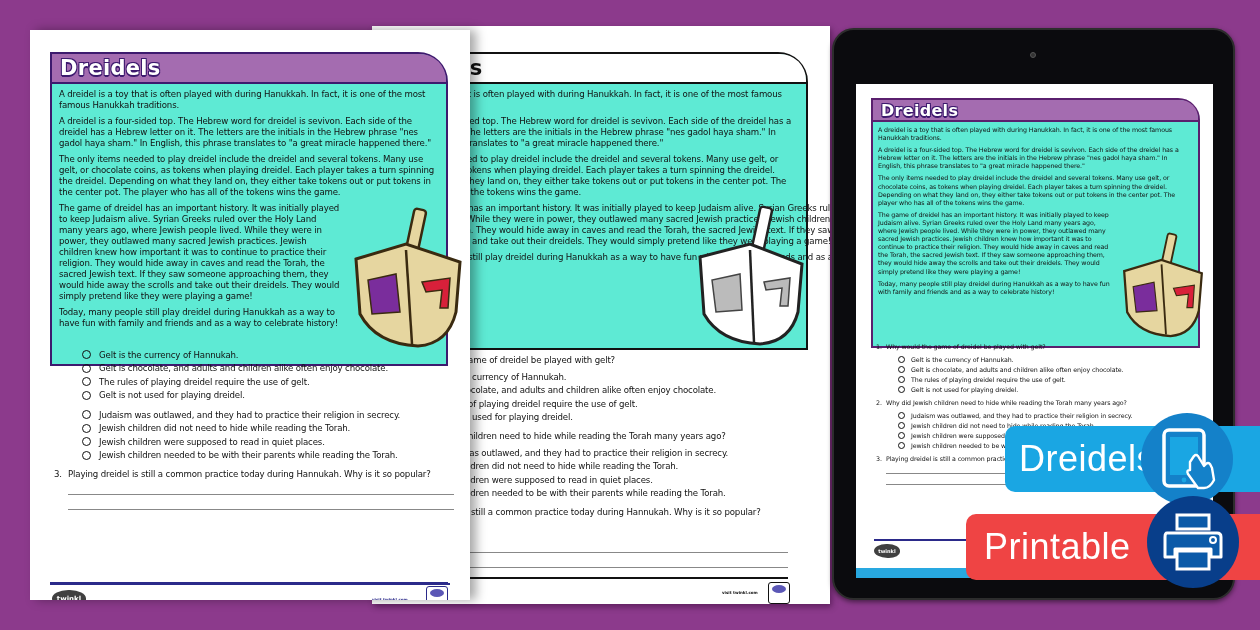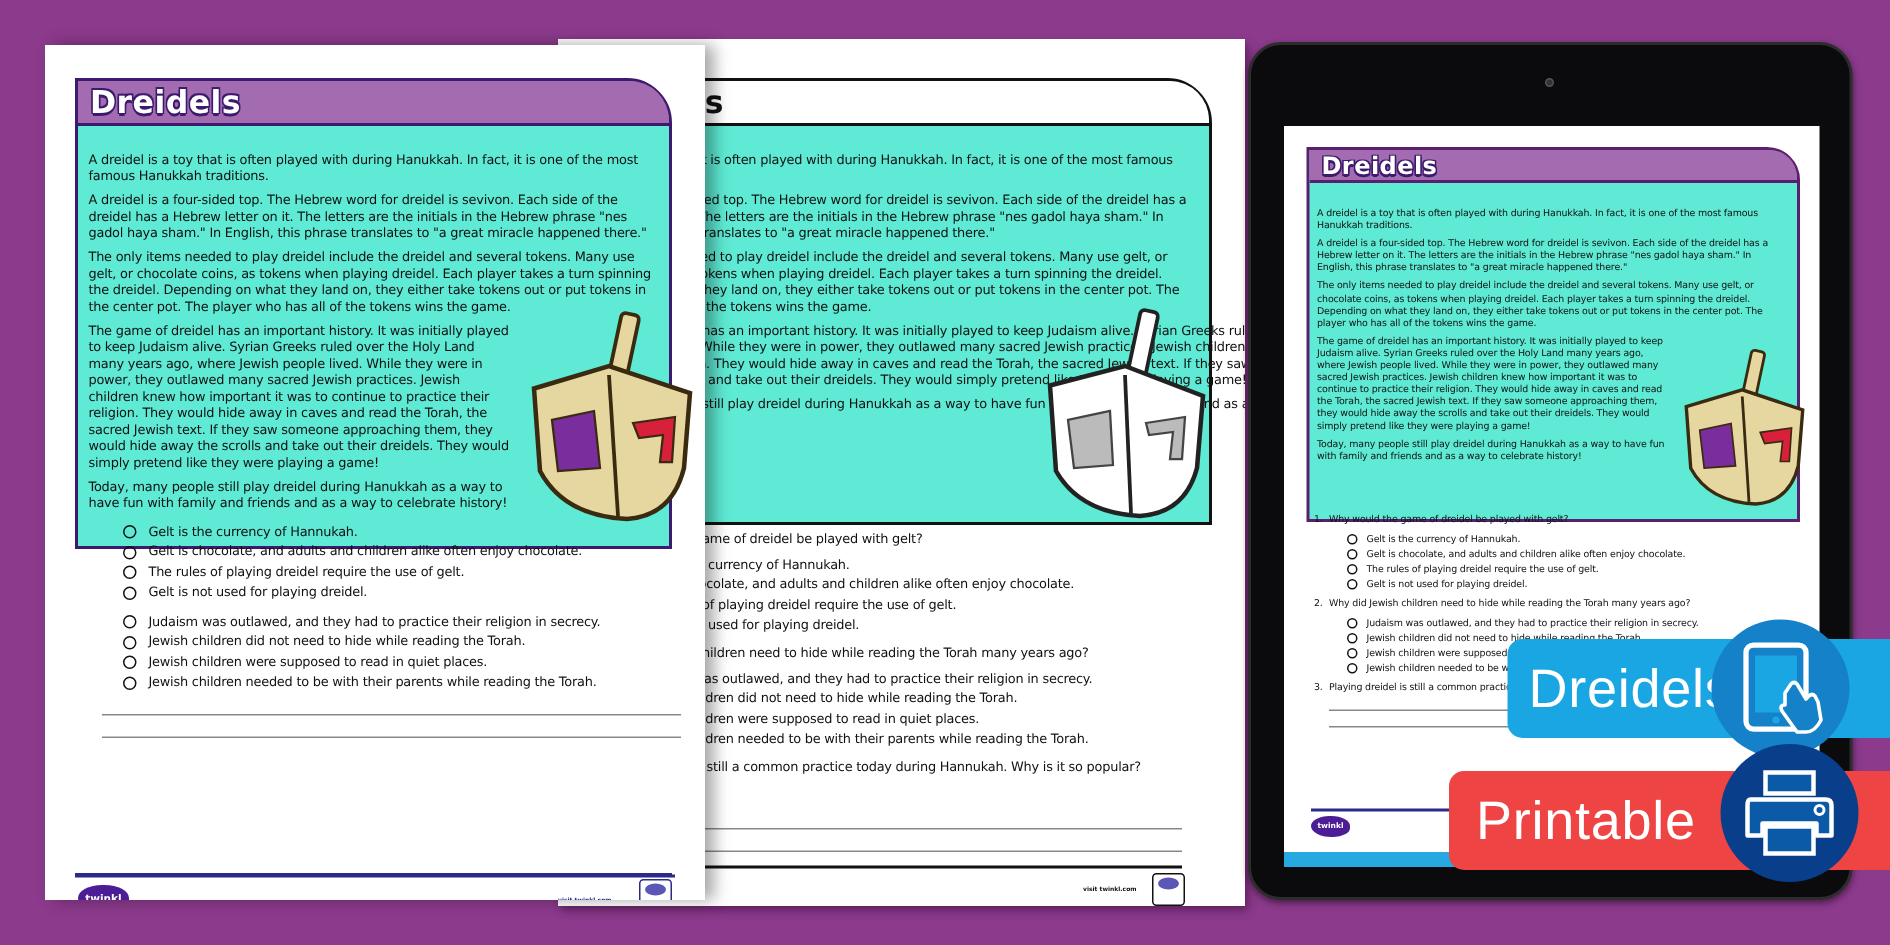--- a/index.html
+++ b/index.html
@@ -39,21 +39,21 @@
   .reading-box.mono .title-bar { background: #fff; border-bottom-color: #111; }
   .title-text {
     font-family: "DejaVu Sans", sans-serif;
     font-weight: bold;
     font-size: 21px;
     color: #fff;
     letter-spacing: 0.3px;
     text-shadow: -1px -1px 0 #3d1a6e, 1px -1px 0 #3d1a6e, -1px 1px 0 #3d1a6e, 1px 1px 0 #3d1a6e, 0 2px 0 #3d1a6e;
   }
   .reading-box.mono .title-text { color: #111; text-shadow: none; }
-  .body-text { padding: 5px 7px 4px 7px; margin-top: 13px; }
+  .body-text { padding: 5px 7px 4px 7px; }
   .para {
     font-family: "DejaVu Sans", sans-serif;
     font-size: 8.6px;
     line-height: 11px;
     color: #111;
     margin-bottom: 5px;
     letter-spacing: -0.15px;
   }
   .para.narrow { width: 282px; }
 
@@ -76,21 +76,21 @@
     margin-right: 8px;
     flex-shrink: 0;
   }
   .answer-line { height: 1px; background: #888; margin-left: 16px; margin-top: 14px; }
 
   .footer-rule { position: absolute; height: 2px; background: #2b2a8a; }
   .twinkl-logo {
     position: absolute;
     width: 34px; height: 18px;
     border-radius: 50% 50% 45% 55%;
-    background: #4c1d95;
+    background: #404040;
     color: #fff;
     font-family: "DejaVu Sans", sans-serif;
     font-weight: bold;
     font-size: 7px;
     display: flex; align-items: center; justify-content: center;
   }
   .visit-text {
     position: absolute;
     font-family: "DejaVu Sans", sans-serif;
     font-weight: bold;
@@ -308,20 +308,21 @@
           </div>
         <div class="option">
             <span class="radio"></span>
             <span>Jewish children were supposed to read in quiet places.</span>
           </div>
         <div class="option">
             <span class="radio"></span>
             <span>Jewish children needed to be with their parents while reading the Torah.</span>
           </div>
       </div>
+      <div class="q-label"><span class="q-num">3.</span><span>Playing dreidel is still a common practice today during Hannukah. Why is it so popular?</span></div>
       <div class="answer-line" style="margin-right:8px;"></div>
       <div class="answer-line" style="margin-right:8px;"></div>
     </div>
   </div>
   <div class="footer-rule" style="left:20px; top:553px; width:400px; top:553px;"></div>
   <div class="footer-rule" style="left:20px; top:552px; width:398px;"></div>
   <div class="twinkl-logo" style="left:22px; top:560px;">twinkl</div>
   <span class="visit-text" style="left:342px; top:567px;">visit twinkl.com</span>
   <div class="badge" style="left:396px; top:556px;"></div>
 </div>

